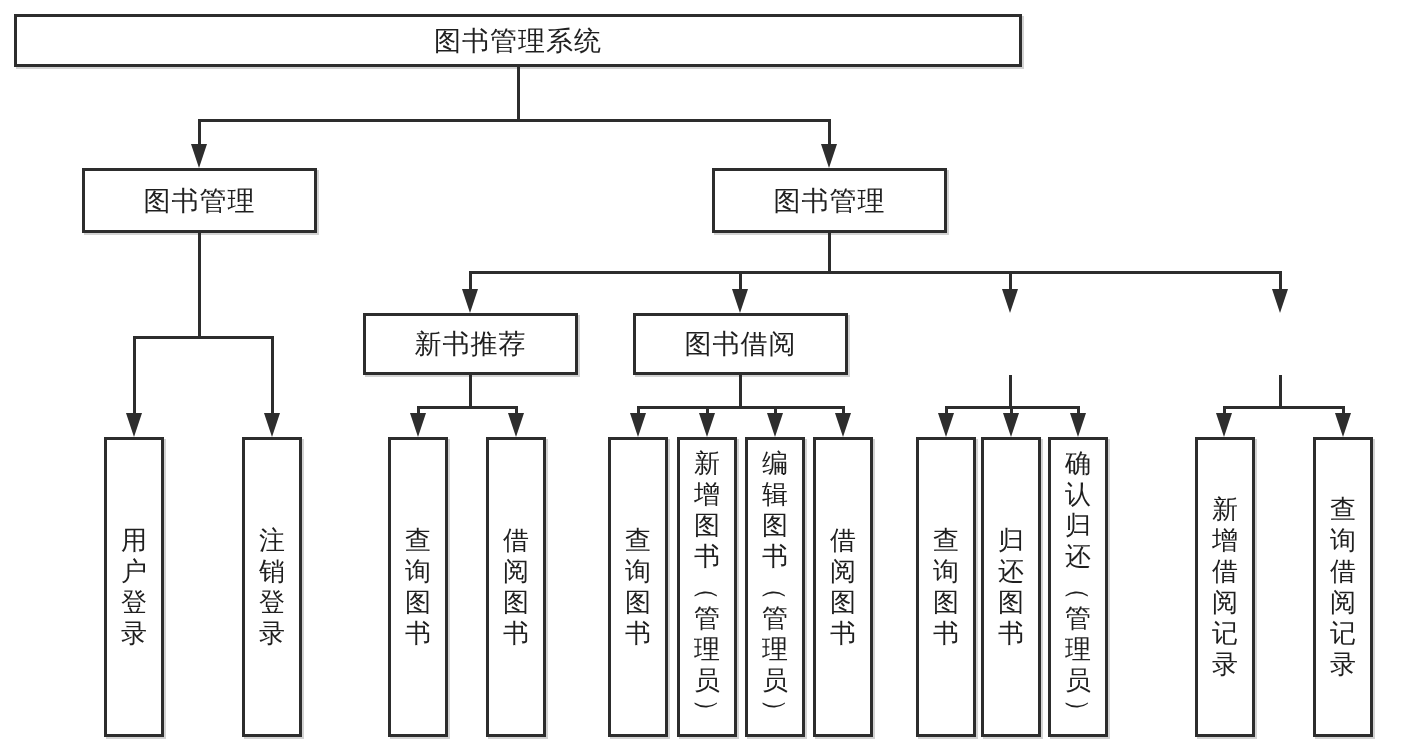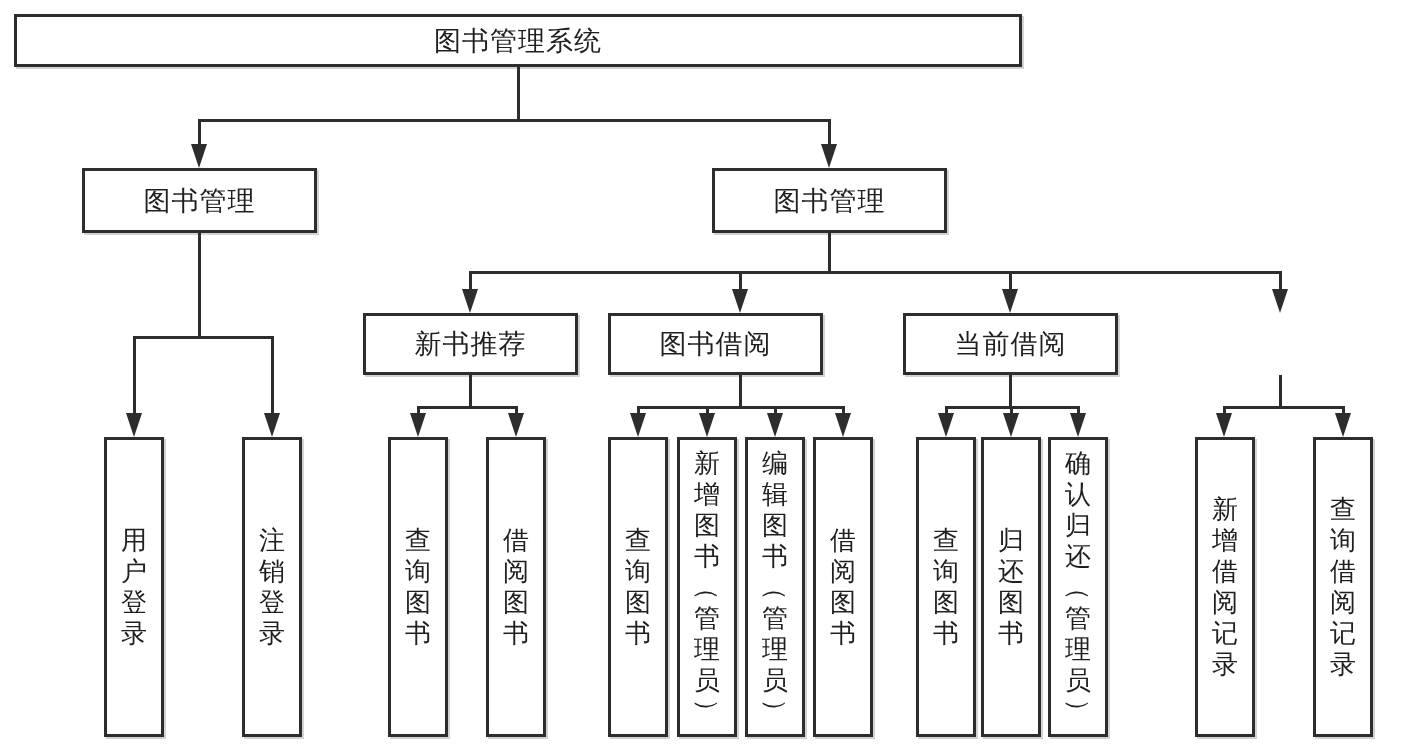--- a/index.html
+++ b/index.html
@@ -89,25 +89,22 @@
   <div class="vline" style="left:739px;top:271px;height:22px;"></div>
   <div class="arrow" style="left:732px;top:289px;"></div>
   <div class="vline" style="left:1009px;top:271px;height:22px;"></div>
   <div class="arrow" style="left:1002px;top:289px;"></div>
   <div class="vline" style="left:1279px;top:271px;height:22px;"></div>
   <div class="arrow" style="left:1272px;top:289px;"></div>
 
   <div class="box hbox" style="left:363px;top:313px;width:215px;height:62px;">
     <span>新书推荐</span>
   </div>
-  <div class="box hbox" style="left:608px;top:313px;width:215px;height:62px;">
+  <div class="box hbox" style="left:633px;top:313px;width:215px;height:62px;">
     <span>图书借阅</span>
-  </div>
-  <div class="box hbox" style="left:903px;top:313px;width:215px;height:62px;">
-    <span>当前借阅</span>
   </div>
 
   <div class="vline" style="left:469px;top:375px;height:34px;"></div>
   <div class="hline" style="left:417px;top:406px;width:101px;"></div>
   <div class="vline" style="left:417px;top:406px;height:12px;"></div>
   <div class="arrow" style="left:410px;top:413px;"></div>
   <div class="vline" style="left:515px;top:406px;height:12px;"></div>
   <div class="arrow" style="left:508px;top:413px;"></div>
 
   <div class="vline" style="left:739px;top:375px;height:34px;"></div>

